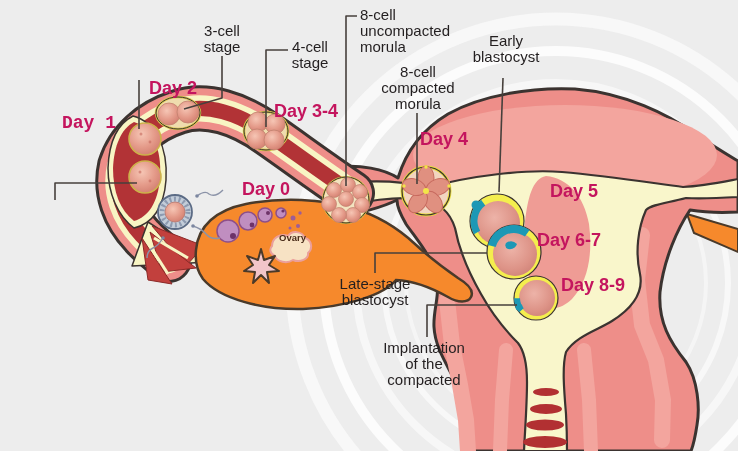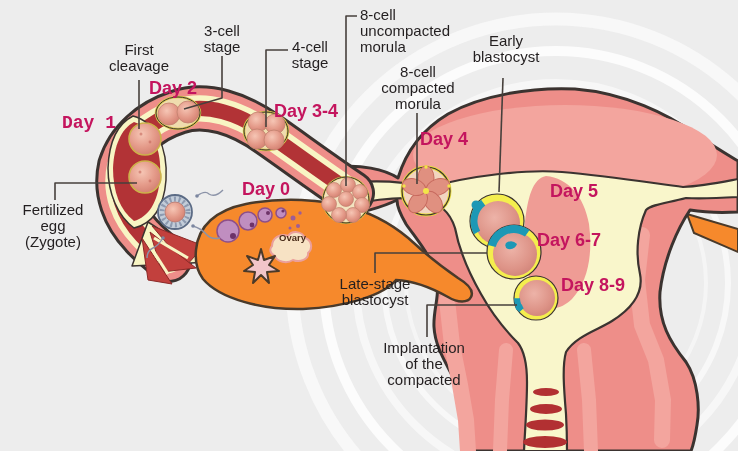--- a/index.html
+++ b/index.html
@@ -279,37 +279,32 @@
     <polyline points="288,50 266,50 266,127"></polyline>
     <polyline points="357,16 346,16 346,186"></polyline>
     <polyline points="417,113 417,184"></polyline>
     <polyline points="503,78 499,192"></polyline>
     <polyline points="55,200 55,183 137,183"></polyline>
     <polyline points="375,273 375,253 487,253"></polyline>
     <polyline points="427,337 427,305 517,305"></polyline>
   </g>
 </svg>
 
-<div class="lbl" style="left:89px;top:42px;width:100px;">First
-cleavage</div>
 <div class="lbl" style="left:182px;top:23px;width:80px;">3-cell
 stage</div>
 <div class="lbl" style="left:270px;top:39px;width:80px;">4-cell
 stage</div>
 <div class="lbl left" style="left:360px;top:7px;width:110px;">8-cell
 uncompacted
 morula</div>
 <div class="lbl" style="left:368px;top:64px;width:100px;">8-cell
 compacted
 morula</div>
 <div class="lbl" style="left:466px;top:33px;width:80px;">Early
 blastocyst</div>
-<div class="lbl" style="left:13px;top:202px;width:80px;">Fertilized
-egg
-(Zygote)</div>
 <div class="lbl" style="left:335px;top:276px;width:80px;">Late-stage
 blastocyst</div>
 <div class="lbl" style="left:374px;top:340px;width:100px;">Implantation
 of the
 compacted</div>
 
 <div class="day" style="left:220px;top:180px;margin-left:22px;">Day 0</div>
 <div class="day" style="left:62px;top:114px;font-family:Liberation Mono, monospace;">Day 1</div>
 <div class="day" style="left:149px;top:79px;">Day 2</div>
 <div class="day" style="left:274px;top:102px;">Day 3-4</div>

